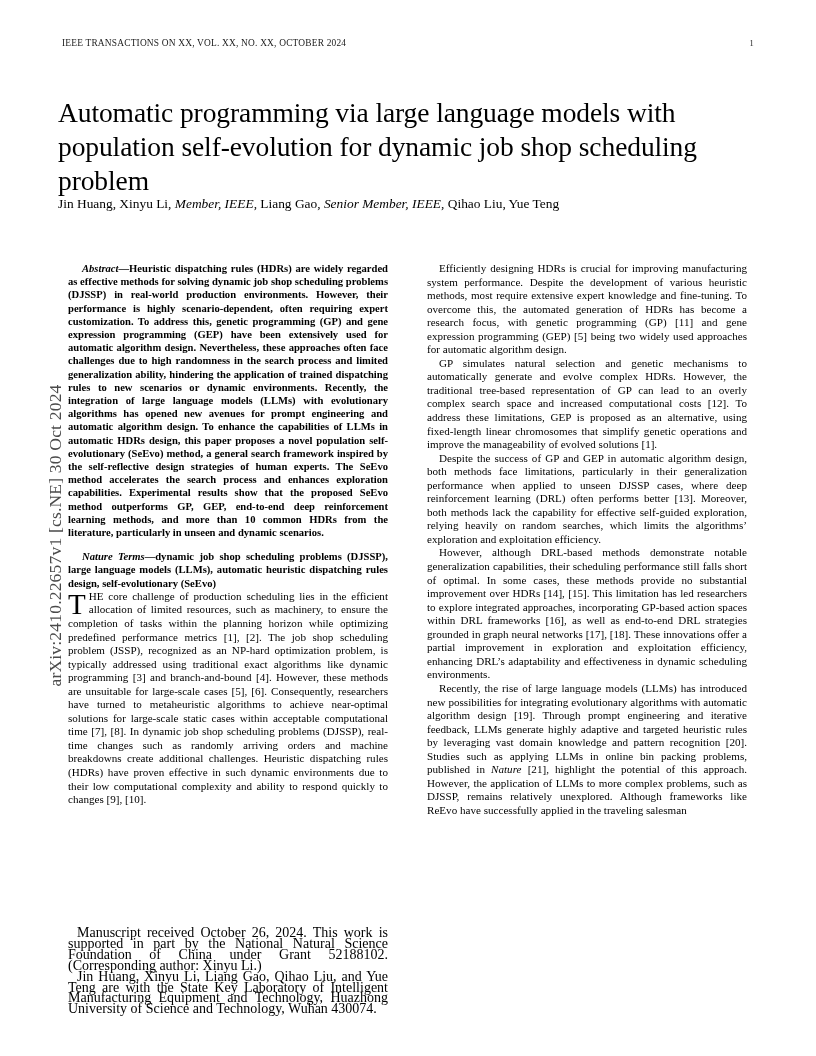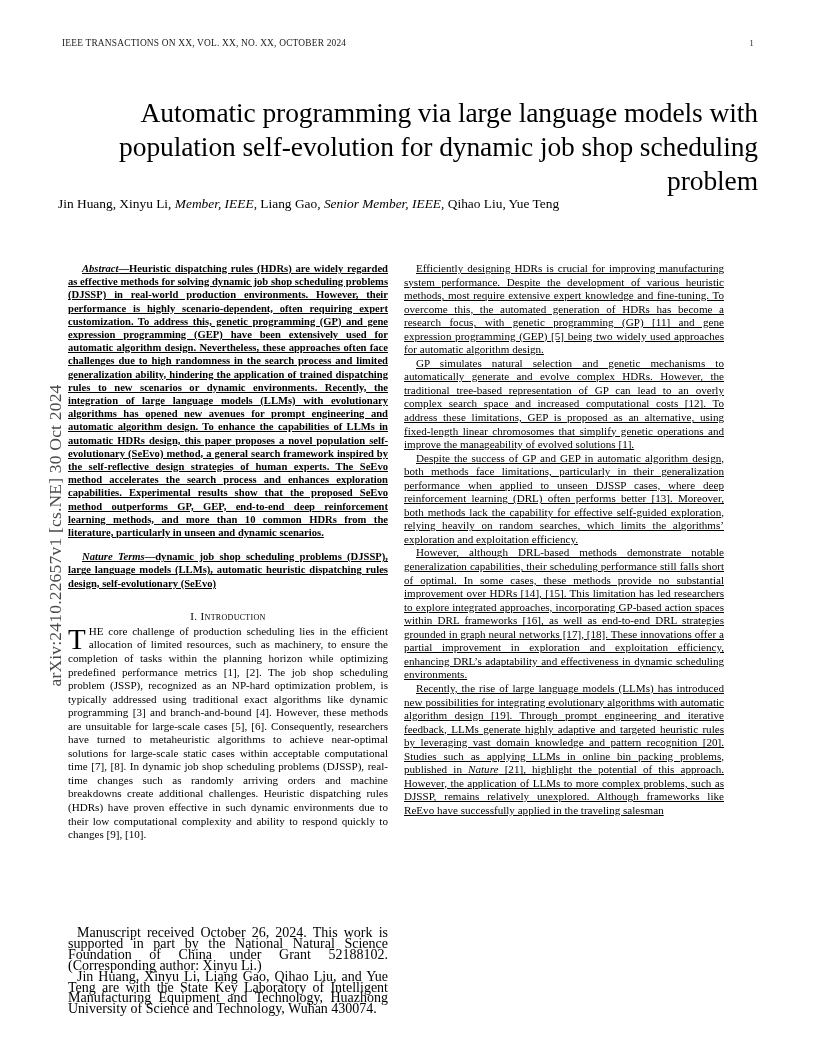--- a/index.html
+++ b/index.html
@@ -34,21 +34,21 @@
   }
   .runhead .rh-left { font-variant: small-caps; font-size: 9.4px; letter-spacing: .2px; }
   .runhead .rh-right { font-size: 8.4px; }
 
   
   .title {
     position: absolute;
     top: 78px;
     left: 58px;
     width: 700px;
-    text-align: right;
+    text-align: left;
     font-size: 27.5px;
     line-height: 34px;
     font-weight: normal;
     letter-spacing: -0.1px;
   }
 
   
   .authors {
     position: absolute;
     top: 195px;
@@ -82,42 +82,41 @@
     left: 68px;
     width: 680px;
     height: 760px;
   }
   .col {
     position: absolute;
     top: 0;
     width: 320px;
   }
   .col-left  { left: 0; }
-  .col-right { left: 336px; text-decoration: underline; }
+  .col-right { left: 359px; }
 
   p {
     margin: 0;
     font-size: 11.1px;
     line-height: 13.55px;
     text-align: justify;
     text-indent: 12px;
     hyphens: auto;
     -webkit-hyphens: auto;
   }
 
   .abstract, .indexterms {
     font-weight: bold;
     font-size: 10.6px;
     line-height: 13.2px;
     text-align: justify;
     text-indent: 14px;
     hyphens: auto;
     -webkit-hyphens: auto;
     margin: 0;
-    text-decoration: underline;
   }
   .abstract .lead, .indexterms .lead {
     font-style: italic;
     font-weight: bold;
   }
   .indexterms { margin-top: 11px; }
 
   .section-head {
     text-align: center;
     font-size: 11.2px;
@@ -178,21 +177,20 @@
   </div>
 
   <div class="cols">
 
     <div class="col col-left">
 
       <p class="abstract"><span class="lead">Abstract</span><span>—</span><span>Heuristic dispatching rules (HDRs) are widely regarded as effective methods for solving dynamic job shop scheduling problems (DJSSP) in real-world production environments. However, their performance is highly scenario-dependent, often requiring expert customization. To address this, genetic programming (GP) and gene expression programming (GEP) have been extensively used for automatic algorithm design. Nevertheless, these approaches often face challenges due to high randomness in the search process and limited generalization ability, hindering the application of trained dispatching rules to new scenarios or dynamic environments. Recently, the integration of large language models (LLMs) with evolutionary algorithms has opened new avenues for prompt engineering and automatic algorithm design. To enhance the capabilities of LLMs in automatic HDRs design, this paper proposes a novel population self-evolutionary (SeEvo) method, a general search framework inspired by the self-reflective design strategies of human experts. The SeEvo method accelerates the search process and enhances exploration capabilities. Experimental results show that the proposed SeEvo method outperforms GP, GEP, end-to-end deep reinforcement learning methods, and more than 10 common HDRs from the literature, particularly in unseen and dynamic scenarios.</span></p>
 
       <p class="indexterms"><span class="lead">Nature Terms</span><span>—</span><span>dynamic job shop scheduling problems (DJSSP), large language models (LLMs), automatic heuristic dispatching rules design, self-evolutionary (SeEvo)</span></p>
 
-      <div class="section-head"><span class="numeral">I.</span> <span>Introduction</span></div>
 
       <p class="dropcap-para"><span class="dropcap">T</span><span>HE core challenge of production scheduling lies in the efficient allocation of limited resources, such as machinery, to ensure the completion of tasks within the planning horizon while optimizing predefined performance metrics [1], [2]. The job shop scheduling problem (JSSP), recognized as an NP-hard optimization problem, is typically addressed using traditional exact algorithms like dynamic programming [3] and branch-and-bound [4]. However, these methods are unsuitable for large-scale cases [5], [6]. Consequently, researchers have turned to metaheuristic algorithms to achieve near-optimal solutions for large-scale static cases within acceptable computational time [7], [8]. In dynamic job shop scheduling problems (DJSSP), real-time changes such as randomly arriving orders and machine breakdowns create additional challenges. Heuristic dispatching rules (HDRs) have proven effective in such dynamic environments due to their low computational complexity and ability to respond quickly to changes [9], [10].</span></p>
 
     </div>
 
     <div class="col col-right">
 
       <p>Efficiently designing HDRs is crucial for improving manufacturing system performance. Despite the development of various heuristic methods, most require extensive expert knowledge and fine-tuning. To overcome this, the automated generation of HDRs has become a research focus, with genetic programming (GP) [11] and gene expression programming (GEP) [5] being two widely used approaches for automatic algorithm design.</p>
       <p>GP simulates natural selection and genetic mechanisms to automatically generate and evolve complex HDRs. However, the traditional tree-based representation of GP can lead to an overly complex search space and increased computational costs [12]. To address these limitations, GEP is proposed as an alternative, using fixed-length linear chromosomes that simplify genetic operations and improve the manageability of evolved solutions [1].</p>
       <p>Despite the success of GP and GEP in automatic algorithm design, both methods face limitations, particularly in their generalization performance when applied to unseen DJSSP cases, where deep reinforcement learning (DRL) often performs better [13]. Moreover, both methods lack the capability for effective self-guided exploration, relying heavily on random searches, which limits the algorithms’ exploration and exploitation efficiency.</p>

